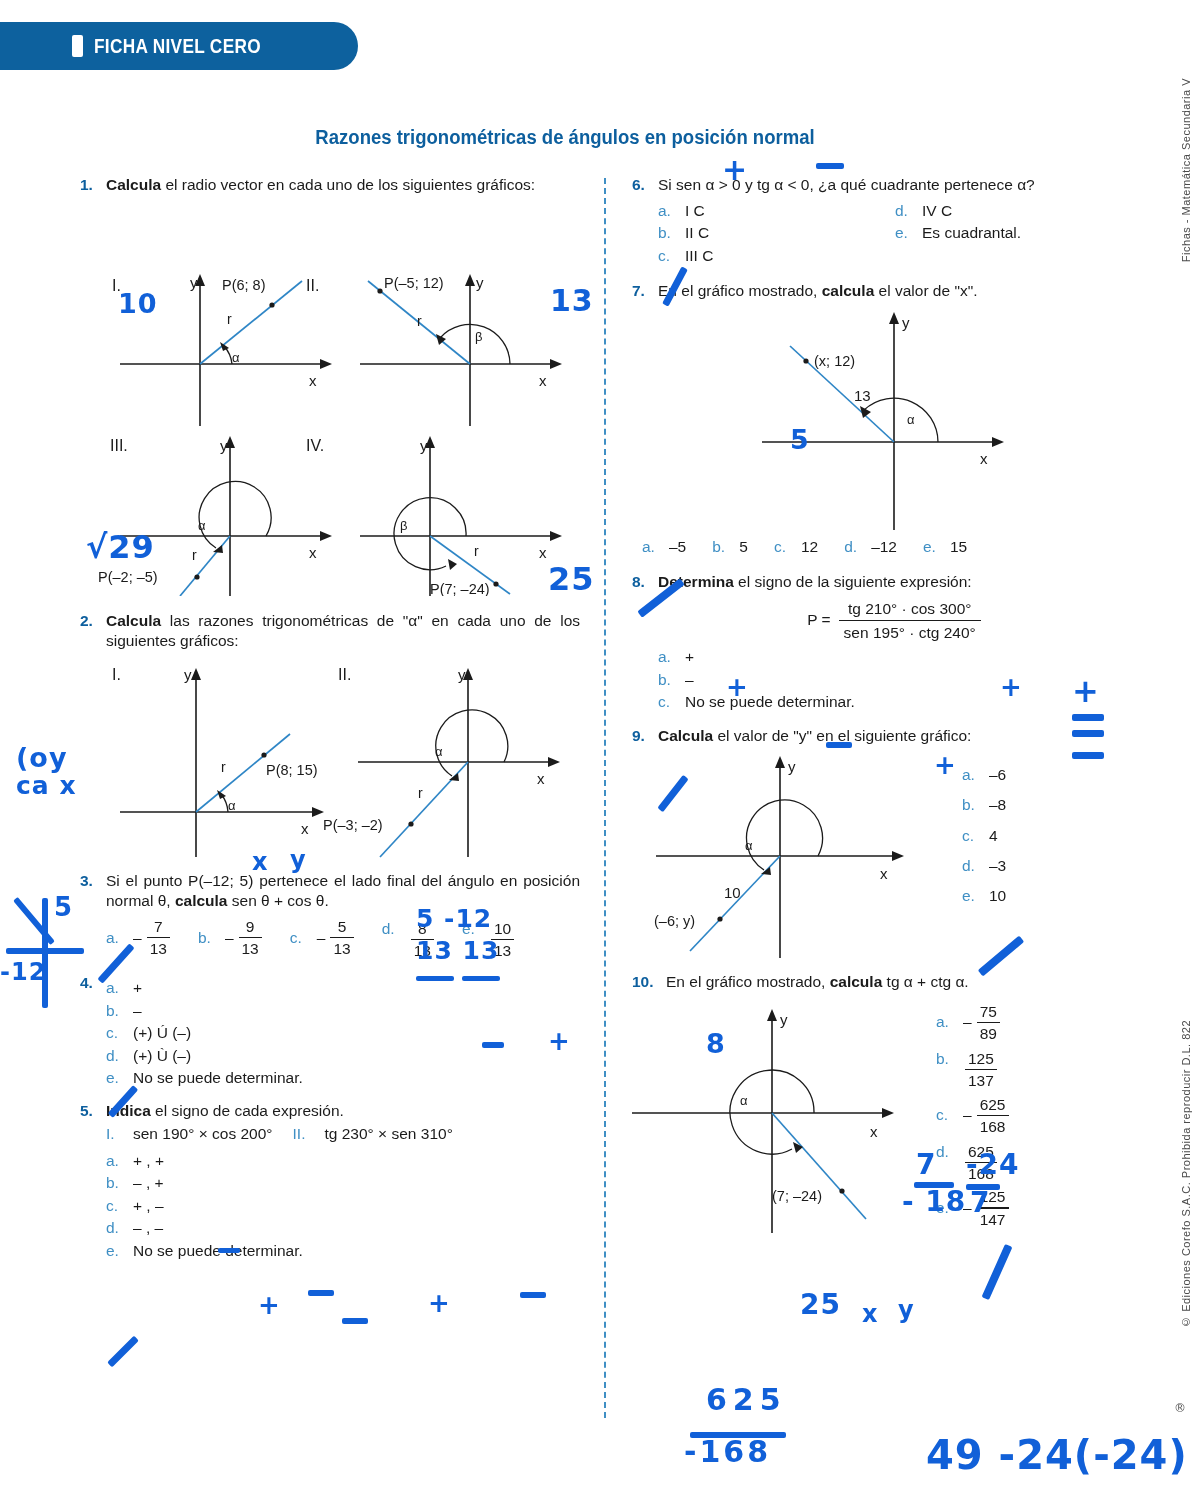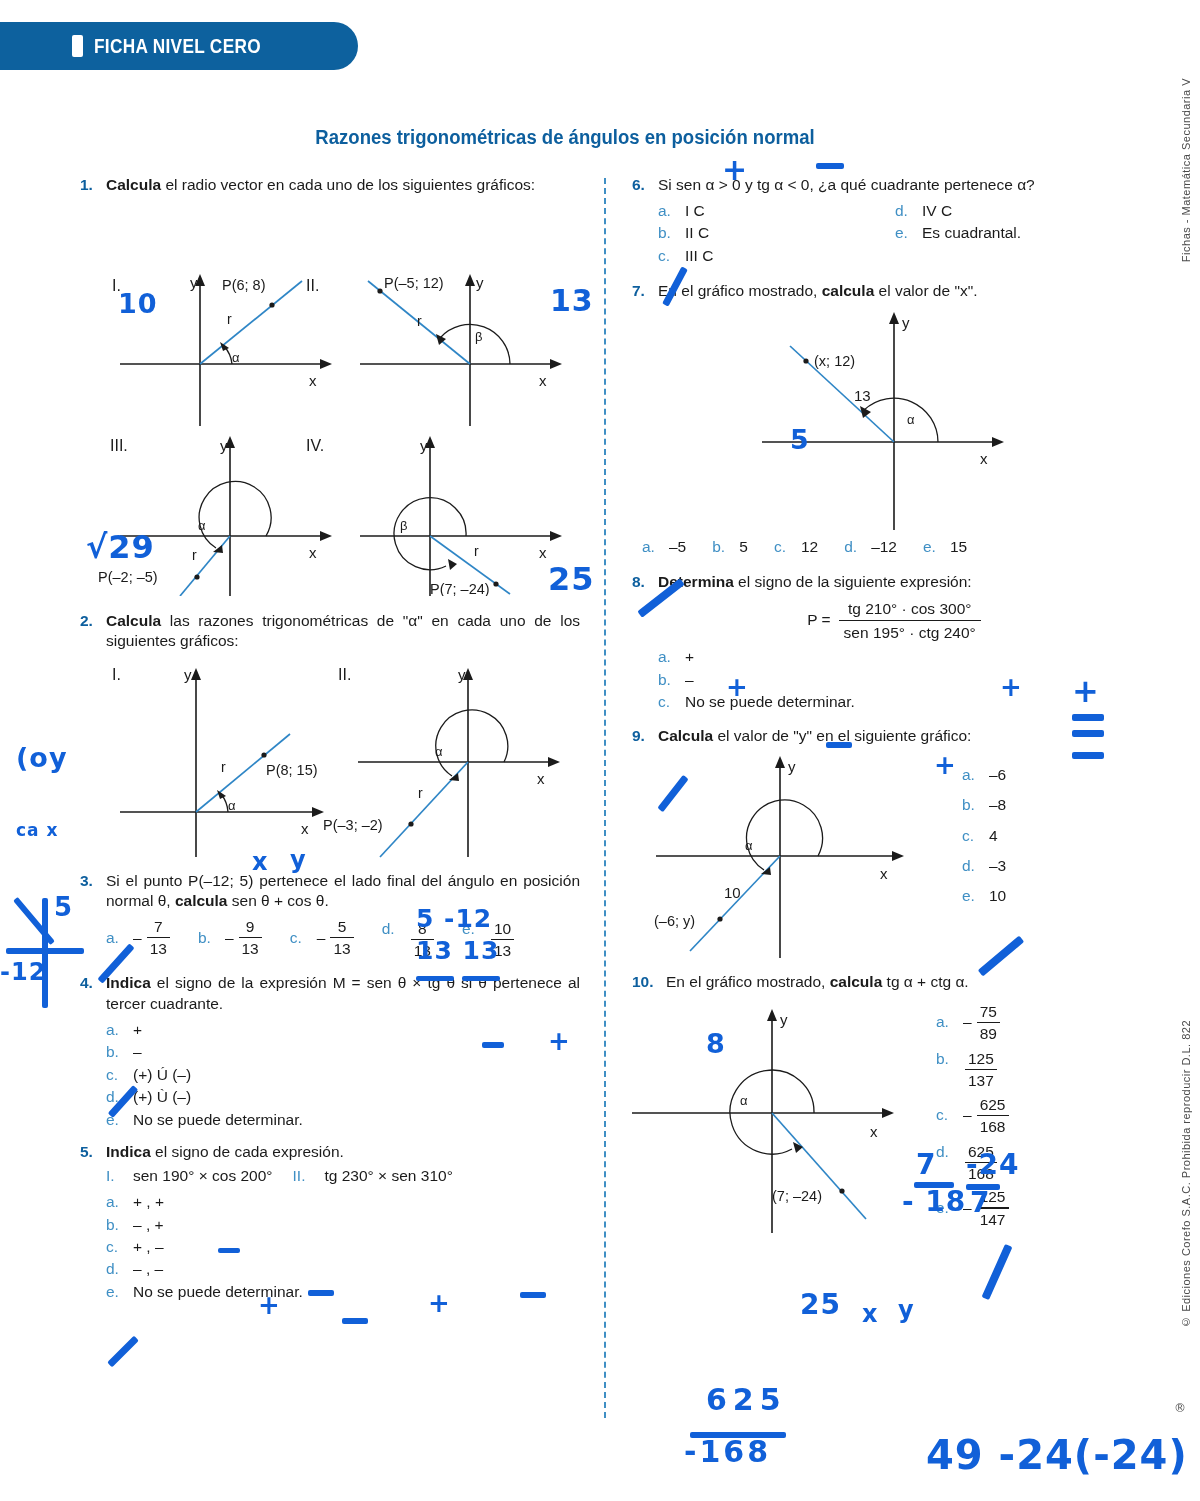--- a/index.html
+++ b/index.html
@@ -303,21 +303,20 @@
           </div>
         </div>
       </div>
     </div>
   </div>
 
   <div class="q" style="margin-top:14px;">
     <div class="q-head">
       <div class="q-num">4.</div>
       <div class="q-body">
-        <div class="q-text"><b>Indica</b><span> el signo de la expresión M = sen θ × tg θ si θ pertenece al tercer cuadrante.</span></div>
         <div class="opts">
           <div class="opt">
               <span class="opt-let">a.</span>
               <span class="opt-val">+</span>
             </div>
           <div class="opt">
               <span class="opt-let">b.</span>
               <span class="opt-val">–</span>
             </div>
           <div class="opt">
@@ -626,21 +625,21 @@
 
 <div class="side side-top">Fichas - Matemática Secundaria V</div>
 <div class="side side-bot">© Ediciones Corefo S.A.C. Prohibida reproducir D.L. 822</div>
 
 <div class="hw" style="left:118px; top:288px; font-size:27px;">10</div>
 <div class="hw" style="left:550px; top:283px; font-size:30px;">13</div>
 <div class="hw" style="left:86px; top:528px; font-size:32px;">√29</div>
 <div class="hw" style="left:548px; top:560px; font-size:32px;">25</div>
 
 <div class="hw" style="left:16px; top:742px; font-size:27px;">(oy</div>
-<div class="hw" style="left:16px; top:820px; font-size:17px;">ca x</div>
+<div class="hw" style="left:16px; top:771px; font-size:25px;">ca x</div>
 
 <div class="hw" style="left:252px; top:848px; font-size:24px;">x</div>
 <div class="hw" style="left:290px; top:846px; font-size:24px;">y</div>
 
 <div class="hw-bar" style="left:6px; top:948px; width:78px; height:6px;"></div>
 <div class="hw-bar" style="left:42px; top:898px; width:6px; height:110px;"></div>
 <div class="hw-slash" style="left:5px; top:918px; width:58px; height:6px; transform:rotate(50deg);"></div>
 <div class="hw" style="left:54px; top:892px; font-size:26px;">5</div>
 <div class="hw" style="left:0px; top:958px; font-size:24px;">-12</div>
 

